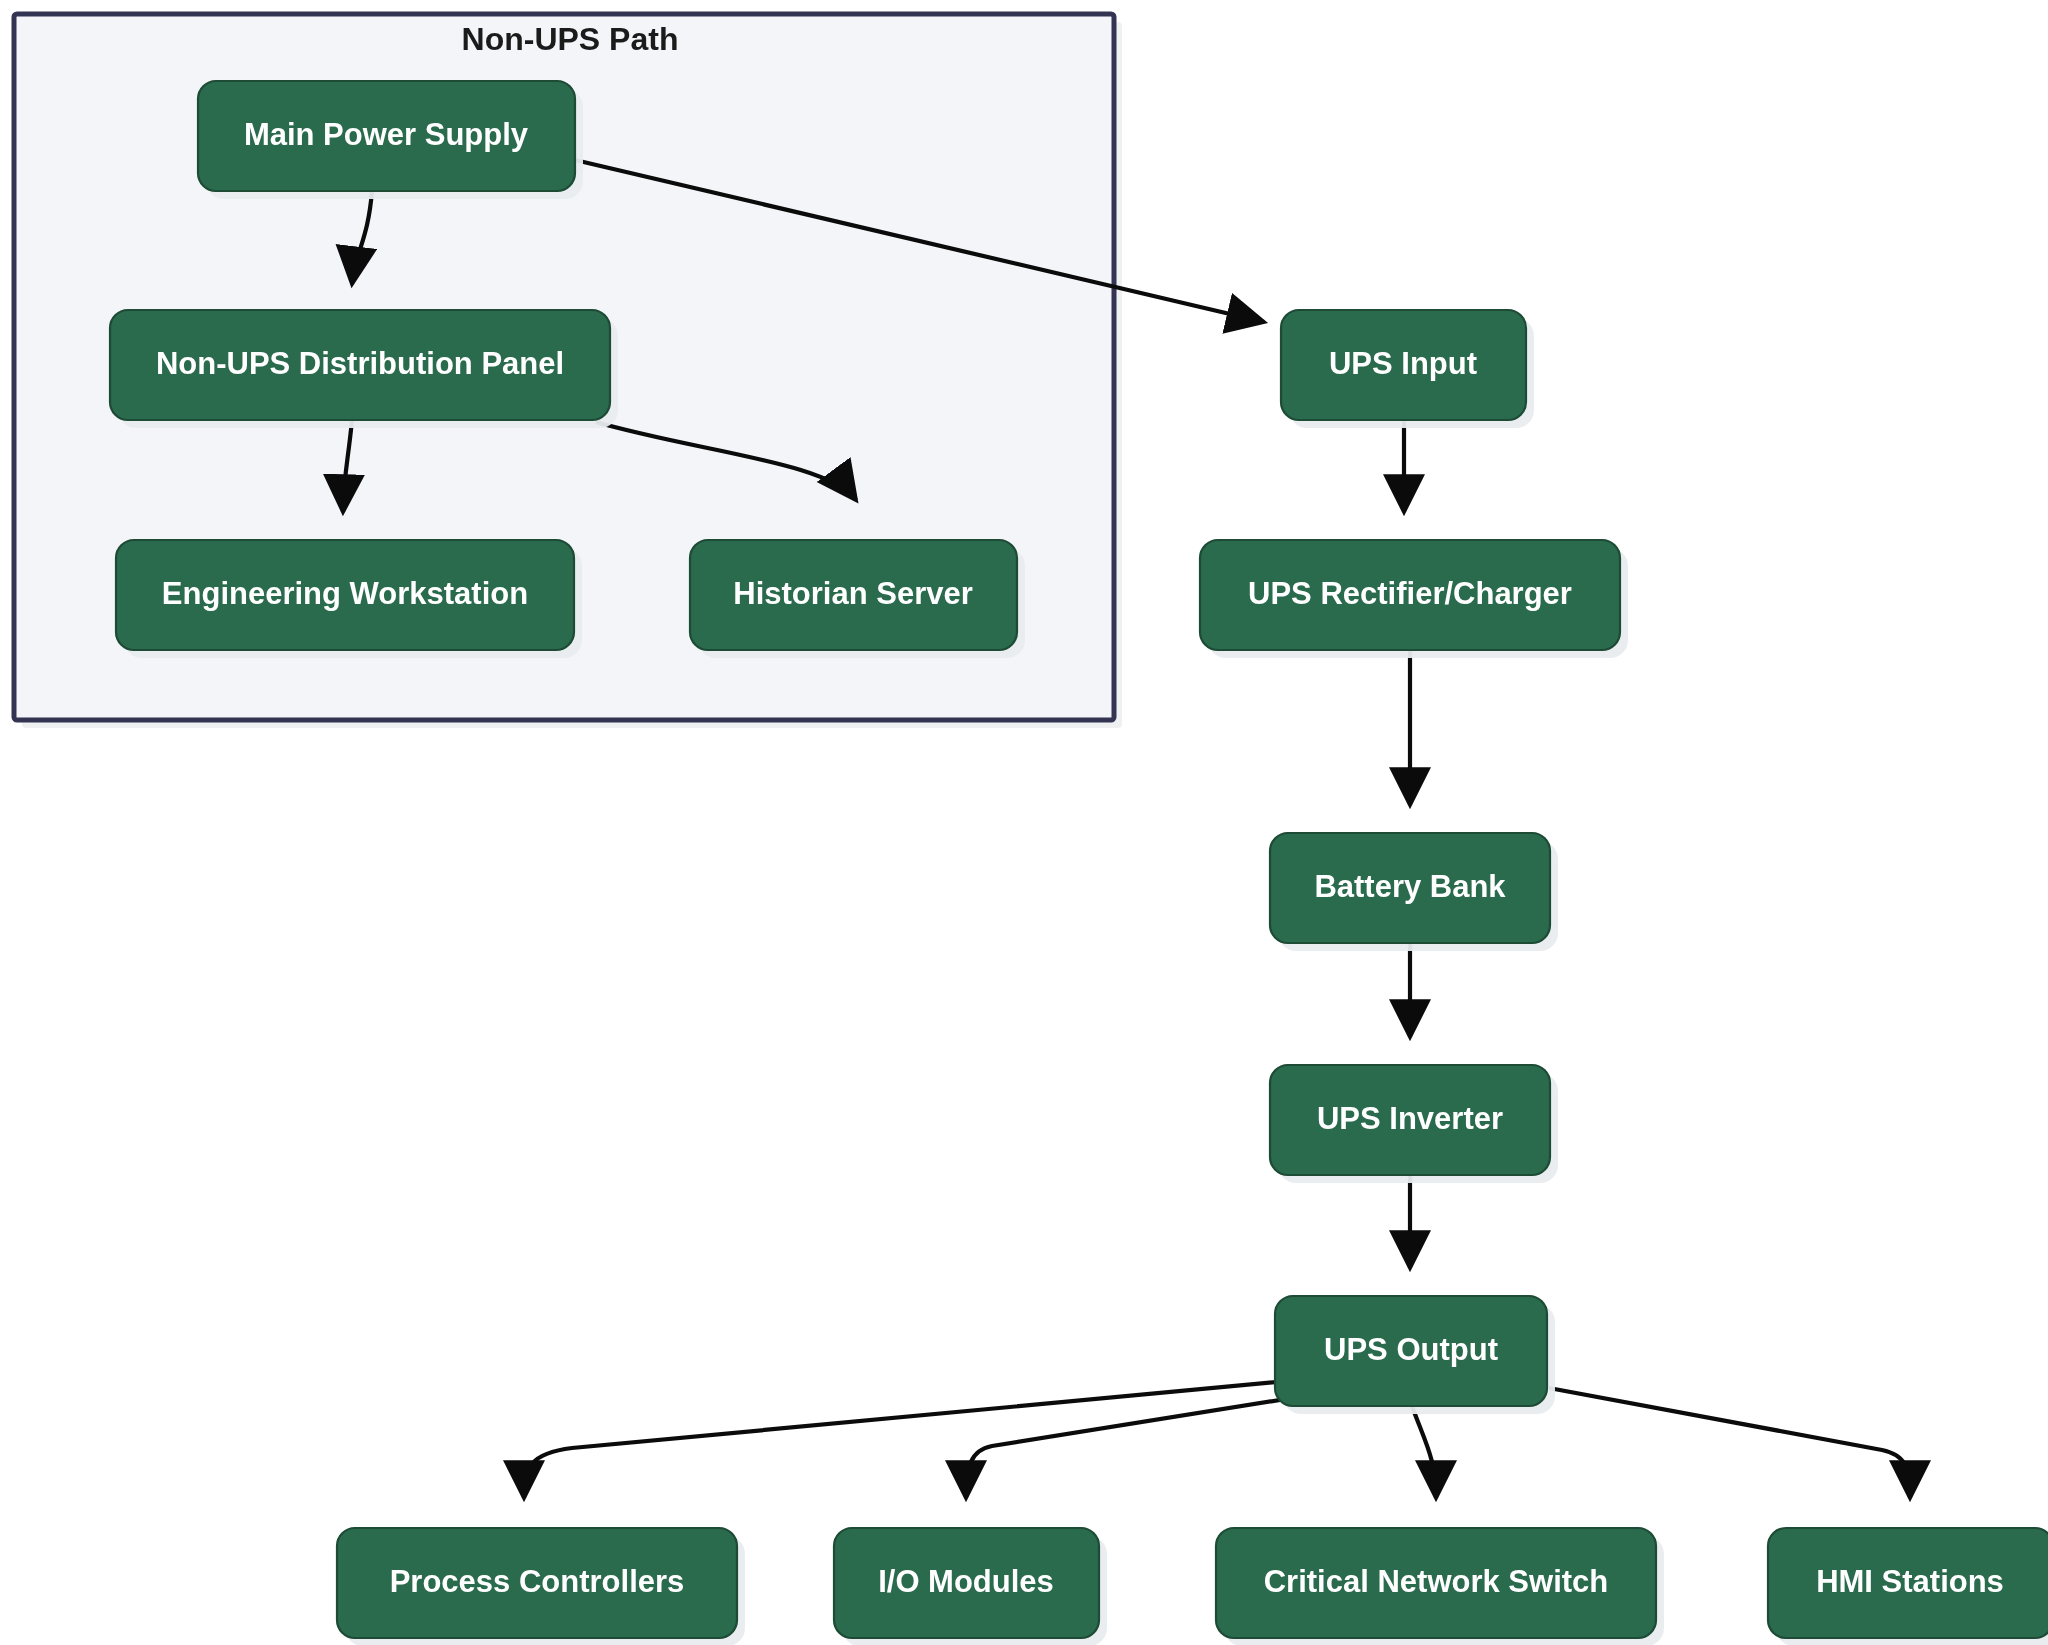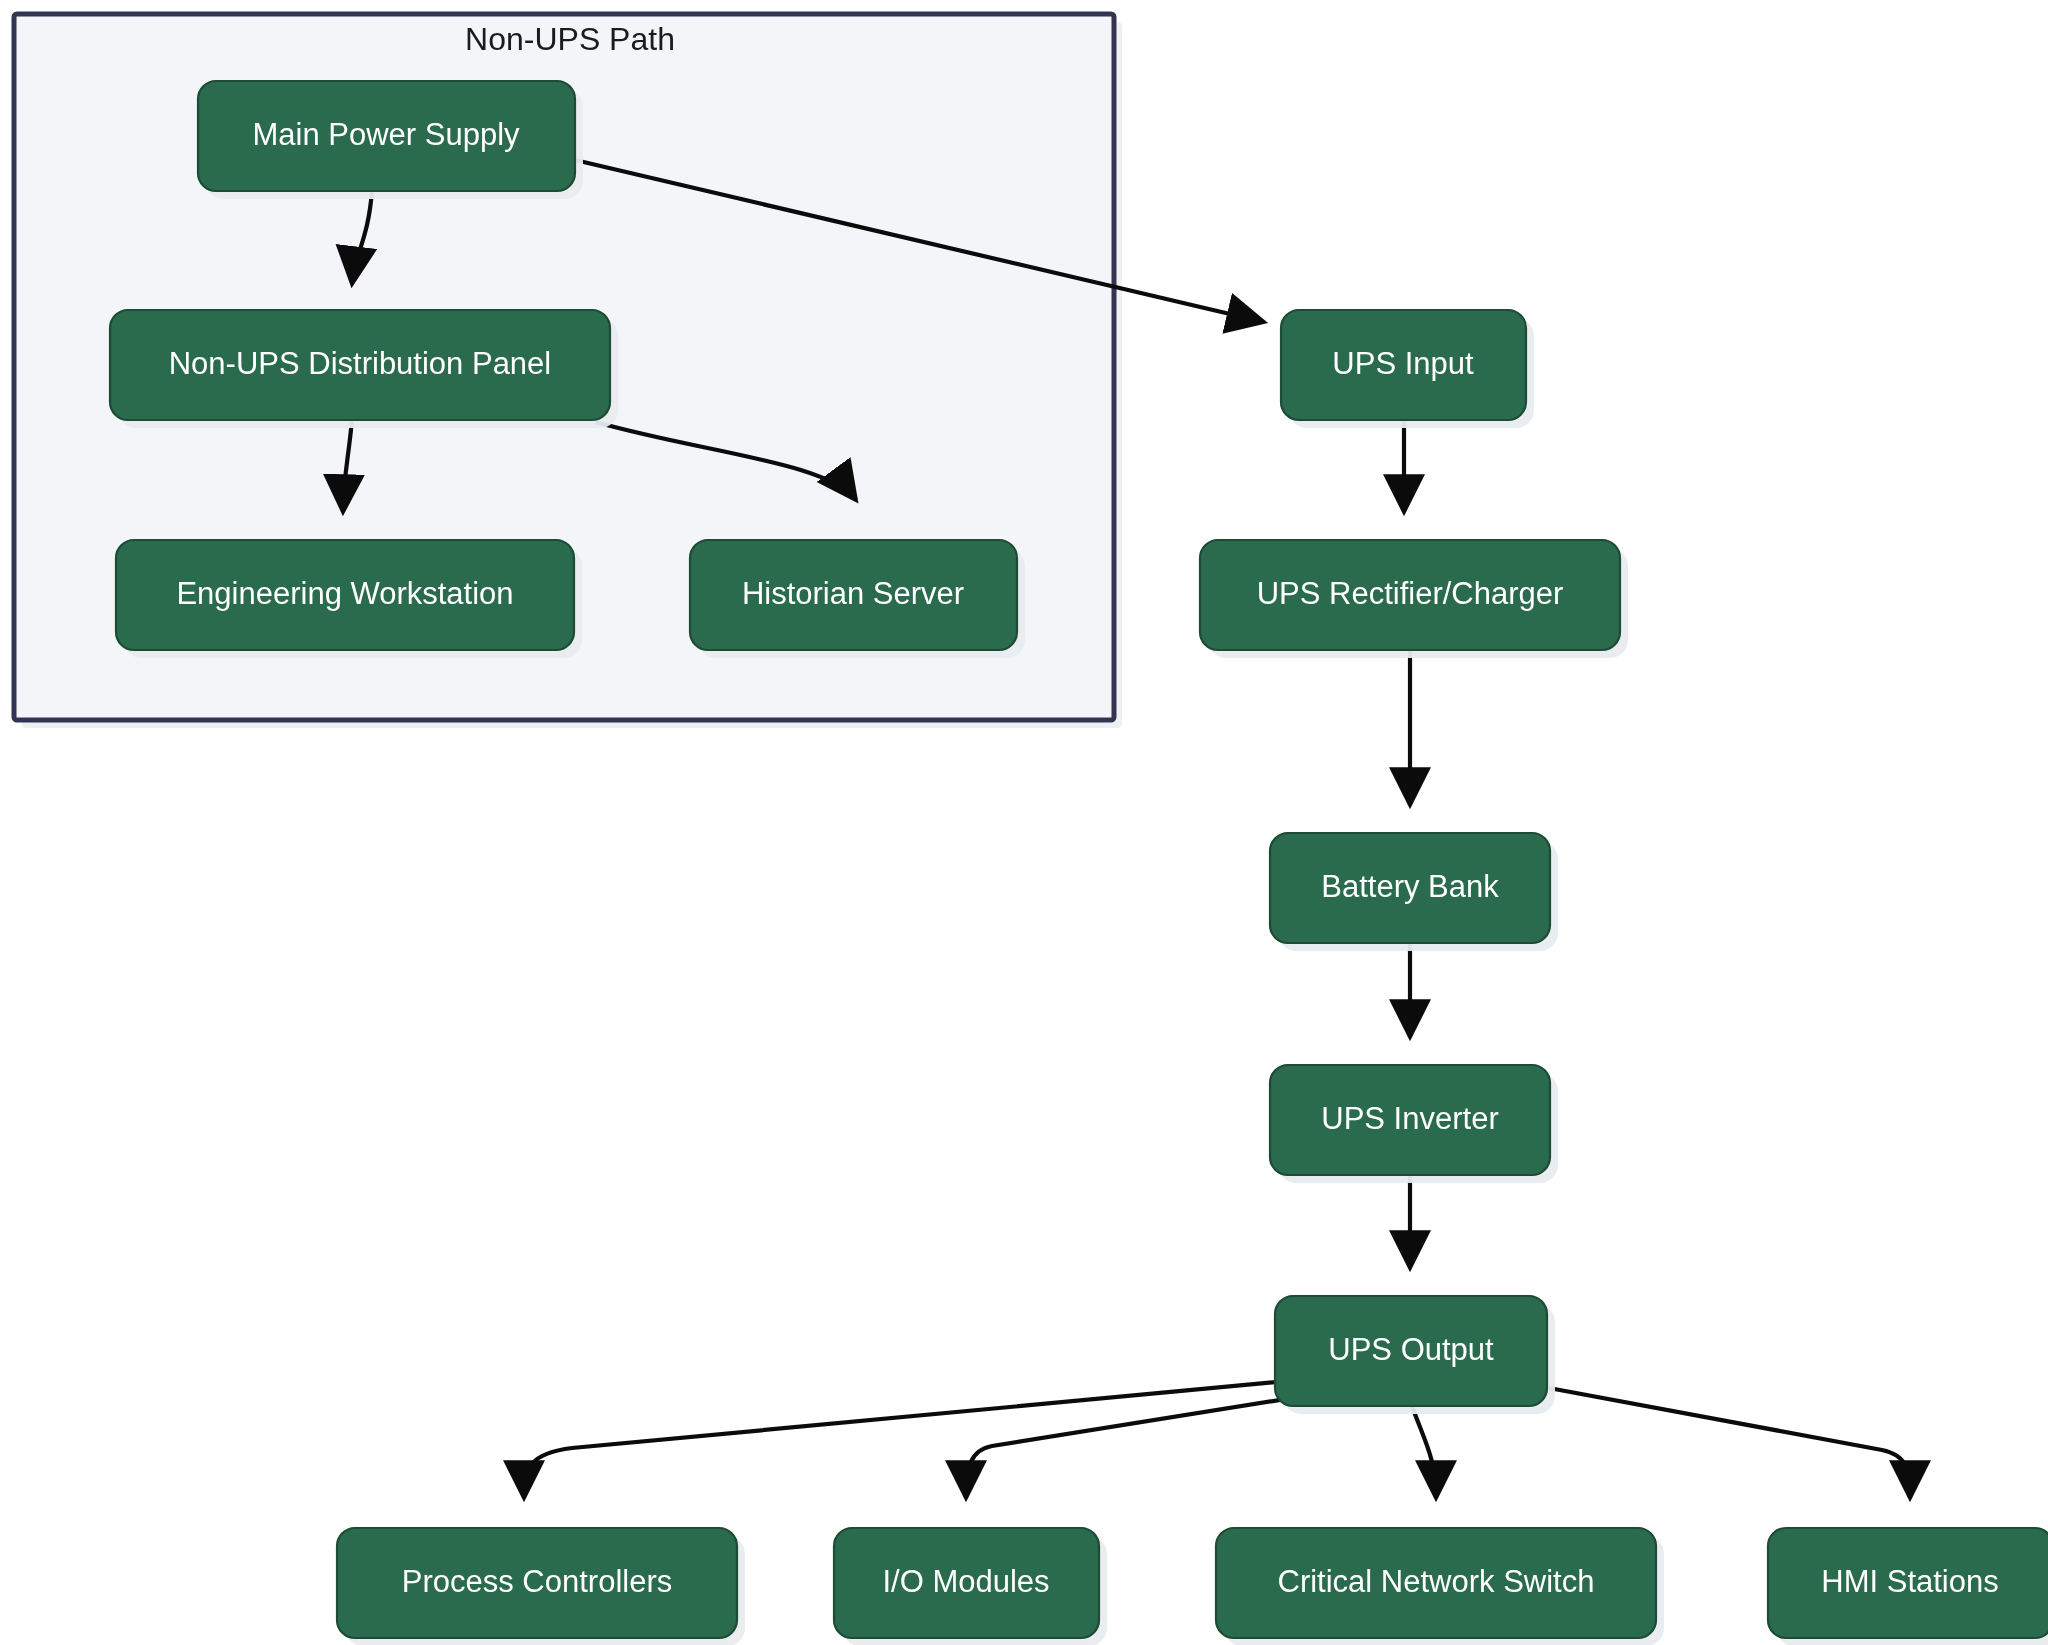--- a/index.html
+++ b/index.html
@@ -10,20 +10,21 @@
   body {
     width: 2048px;
     height: 1645px;
     font-family: "Liberation Sans", sans-serif;
     overflow: hidden;
   }
   #diagram-root {
     position: relative;
     width: 1884px;
     height: 1645px;
+    font-weight: bold;
   }
   svg#flow {
     display: block;
     width: 2048px;
     height: 1645px;
   }
   .node-rect {
     fill: #2a6a4d;
     stroke: #1d4b36;
     stroke-width: 2.2;

